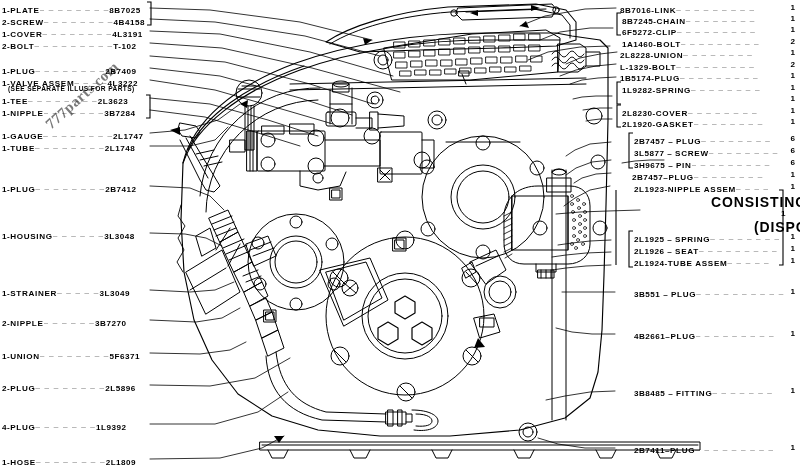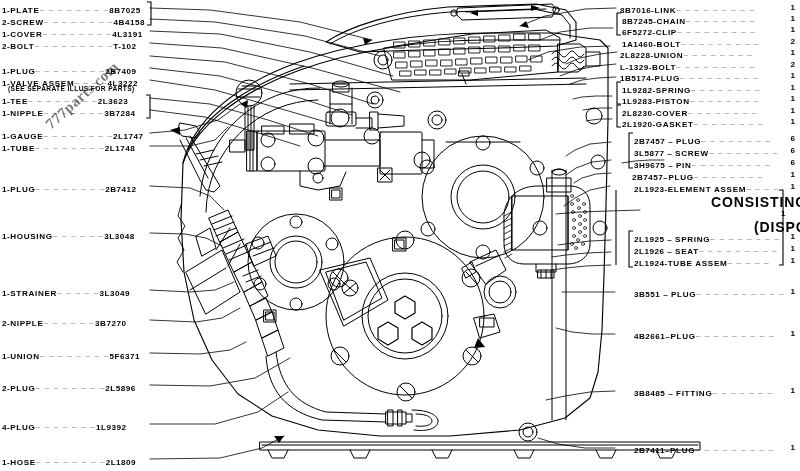--- a/index.html
+++ b/index.html
@@ -563,23 +563,20 @@
   <div class="callout" style="left:620px;top:71px;">
     <span class="pn">1B5174</span>-<span class="nm">PLUG</span><span class="leaders">_ _ _ _ _ _ _ _ _</span>
   </div>
   <div class="qtyR" style="left:781px;top:71px;">1</div>
 
   <div class="callout" style="left:622px;top:83px;">
     <span class="pn">1L9282</span>-<span class="nm">SPRING</span><span class="leaders">_ _ _ _ _ _ _ _</span>
   </div>
   <div class="qtyR" style="left:781px;top:83px;">1</div>
 
-  <div class="callout" style="left:622px;top:94px;">
-    <span class="pn">1L9283</span>-<span class="nm">PISTON</span><span class="leaders">_ _ _ _ _ _ _ _</span>
-  </div>
   <div class="qtyR" style="left:781px;top:94px;">1</div>
 
   <div class="callout" style="left:622px;top:106px;">
     <span class="pn">2L8230</span>-<span class="nm">COVER</span><span class="leaders">_ _ _ _ _ _ _ _</span>
   </div>
   <div class="qtyR" style="left:781px;top:106px;">1</div>
 
   <div class="callout" style="left:622px;top:117px;">
     <span class="pn">2L1920</span>-<span class="nm">GASKET</span><span class="leaders">_ _ _ _ _ _ _ _</span>
   </div>
@@ -599,21 +596,21 @@
     <span class="pn">3H9675</span> – <span class="nm">PIN</span><span class="leaders">_ _ _ _ _ _ _ _ _</span>
   </div>
   <div class="qtyR" style="left:781px;top:158px;">6</div>
 
   <div class="callout" style="left:632px;top:170px;">
     <span class="pn">2B7457</span>–<span class="nm">PLUG</span><span class="leaders">_ _ _ _ _ _ _ _</span>
   </div>
   <div class="qtyR" style="left:781px;top:170px;">1</div>
 
   <div class="callout" style="left:634px;top:182px;">
-    <span class="pn">2L1923</span>-<span class="nm">ELEMENT ASSEM</span><span class="leaders">_ _ _ _</span>
+    <span class="pn">2L1923</span>-<span class="nm">NIPPLE ASSEM</span><span class="leaders">_ _ _ _</span>
   </div>
   <div class="qtyR" style="left:781px;top:182px;">1</div>
 
   <div class="midtxt" style="left:663px;top:194px;">CONSISTING OF:</div>
   <div class="callout" style="left:781px;top:209px;">1</div>
   <div class="midtxt" style="left:706px;top:219px;">(DISPOSABLE)</div>
 
   <div class="callout" style="left:634px;top:232px;">
     <span class="pn">2L1925</span> – <span class="nm">SPRING</span><span class="leaders">_ _ _ _ _ _ _ _</span>
   </div>

